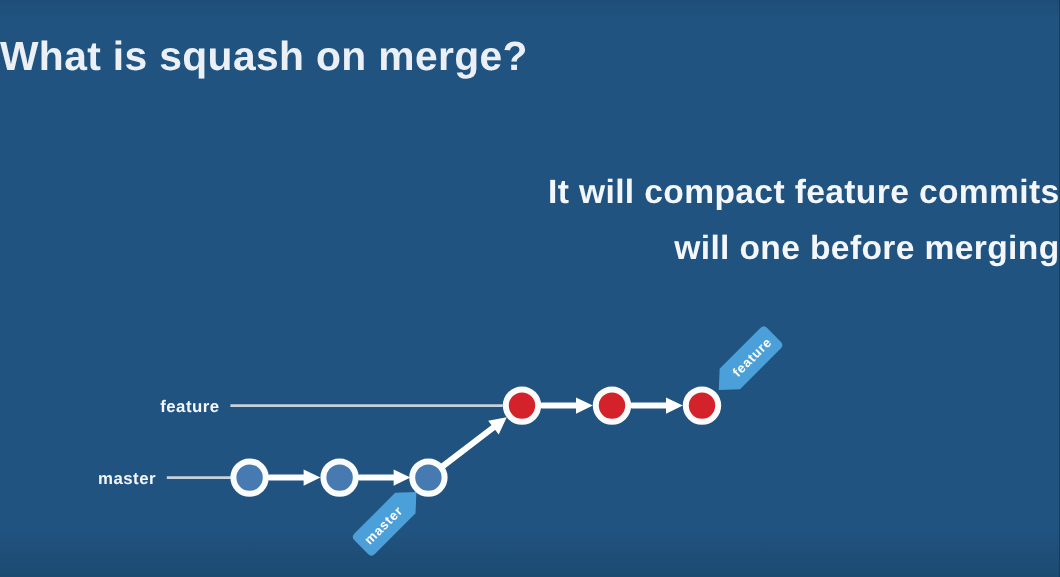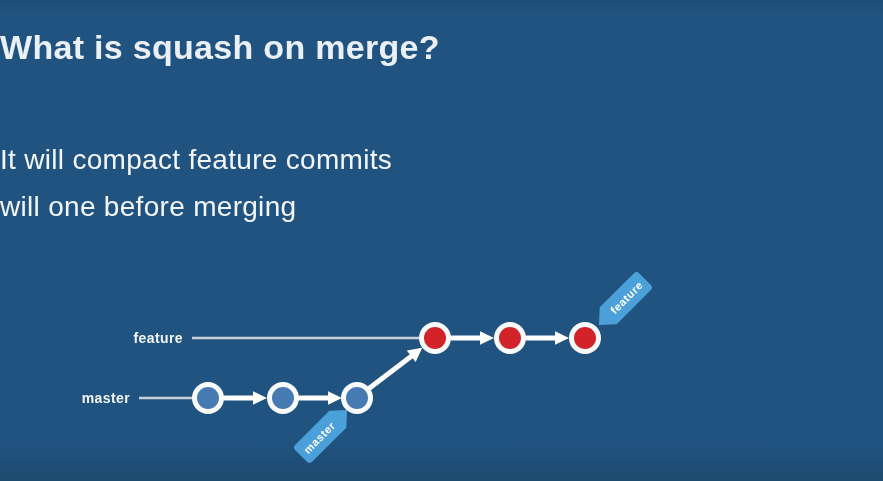--- a/index.html
+++ b/index.html
@@ -26,23 +26,23 @@
     font-size: 34px;
     font-weight: 700;
     letter-spacing: 0.3px;
     color: #ebf0f6;
   }
   .slide-subtitle {
     position: absolute;
     top: 136px;
     left: 0;
     width: 100%;
-    text-align: left;
+    text-align: right;
     font-size: 28px;
-    font-weight: 400;
+    font-weight: 700;
     line-height: 47px;
     letter-spacing: 0.3px;
     color: #f3f6fa;
   }
   .diagram-svg {
     position: absolute;
     left: 0;
     top: 255px;
     width: 883px;
     height: 226px;

